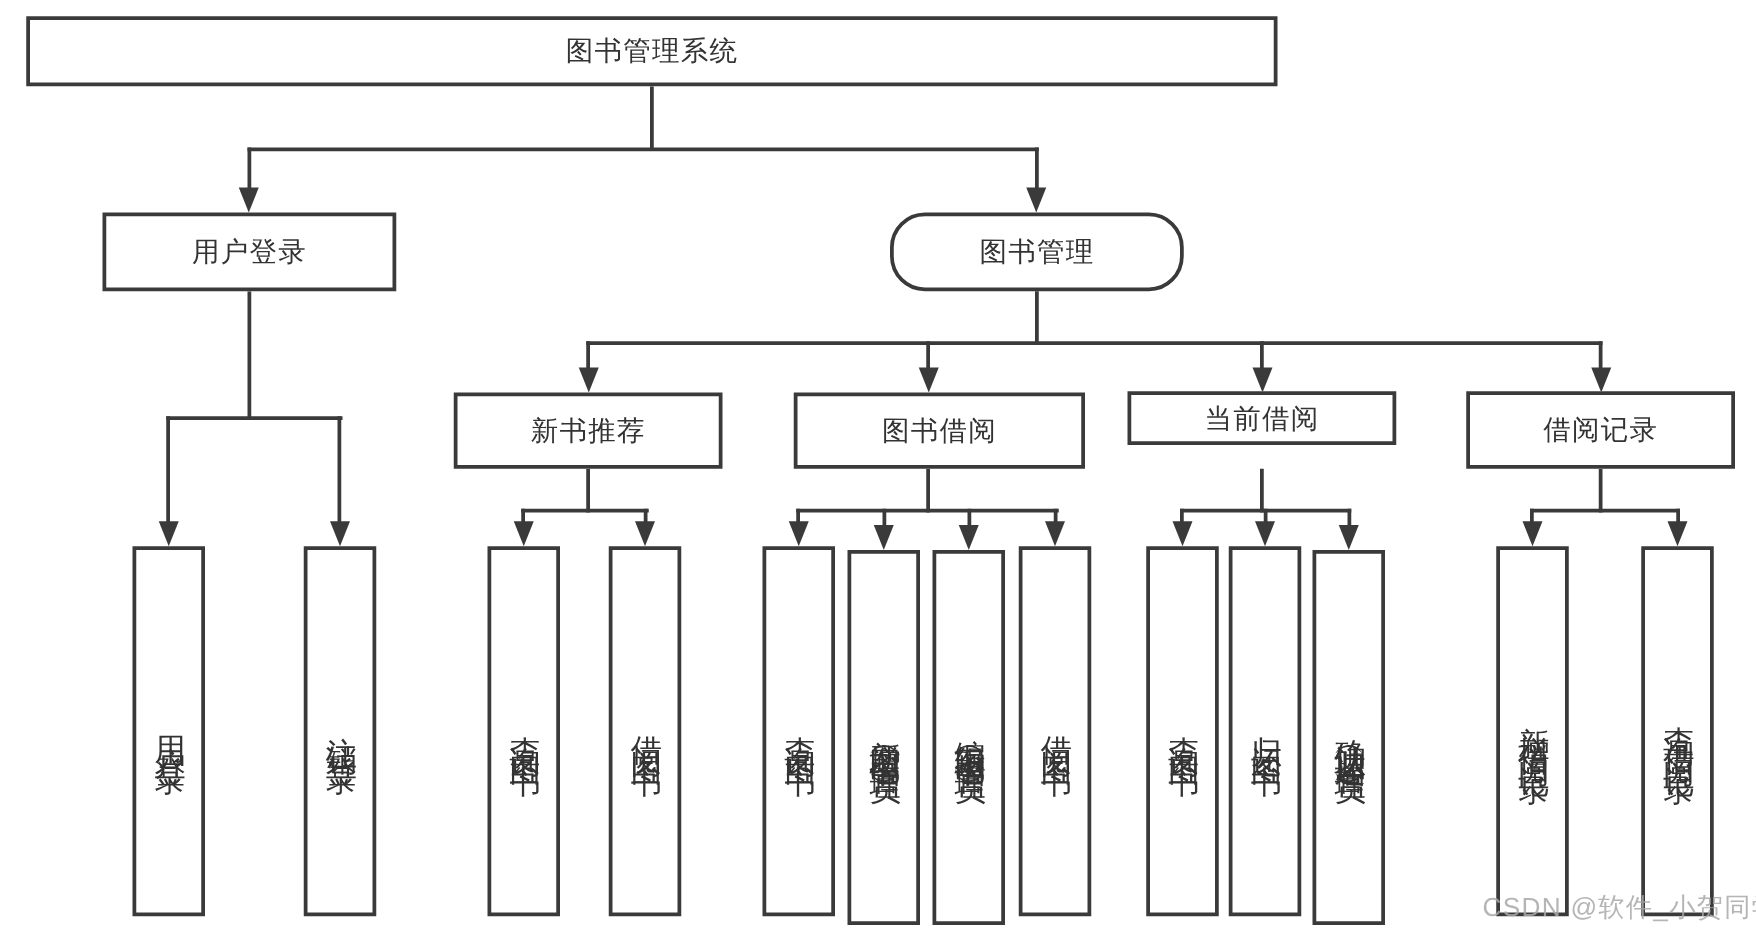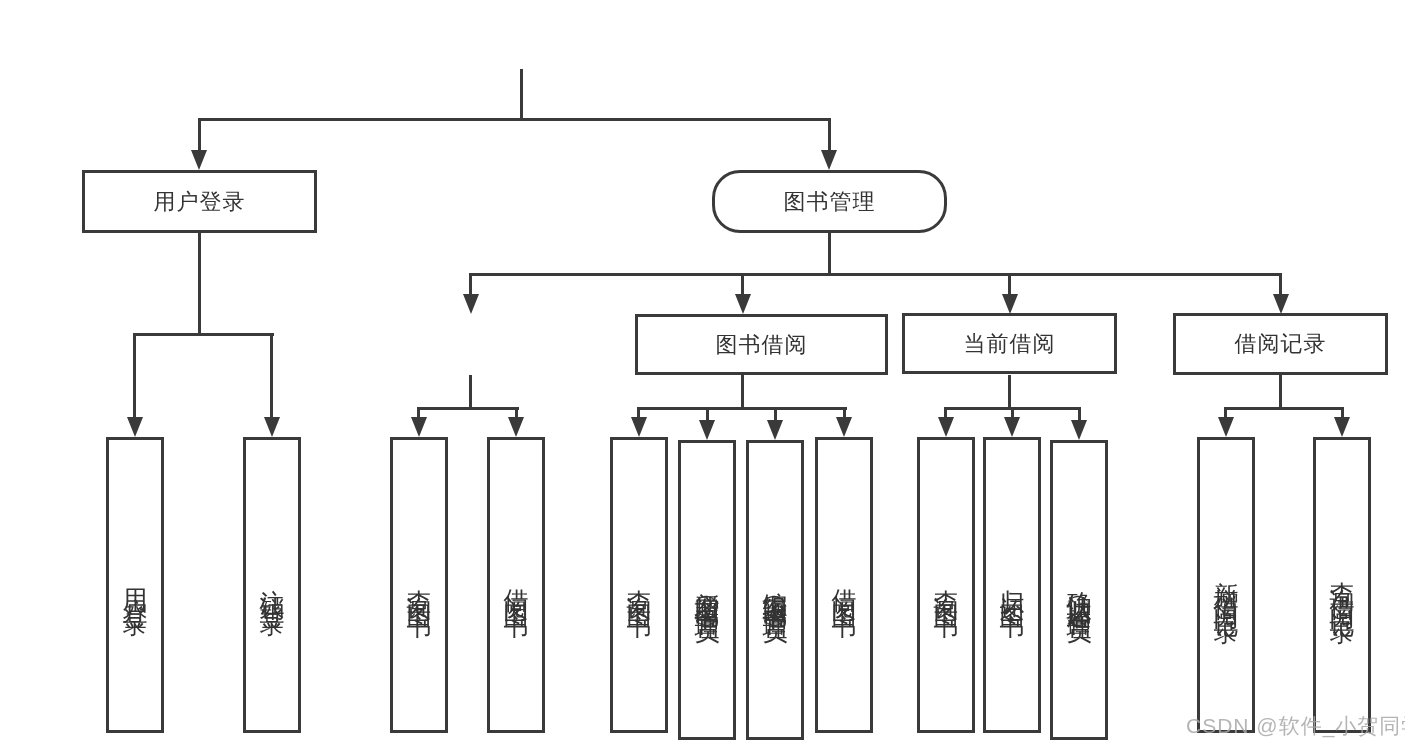--- a/index.html
+++ b/index.html
@@ -87,32 +87,38 @@
   <div class="vline" style="left:1078px;top:407px;height:15px;"></div>
   <div class="ahead" style="left:1071px;top:420px;"></div>
 
   <div class="vline" style="left:1279px;top:375px;height:35px;"></div>
   <div class="hline" style="left:1224px;top:407px;width:120px;"></div>
   <div class="vline" style="left:1224px;top:407px;height:12px;"></div>
   <div class="ahead" style="left:1218px;top:417px;"></div>
   <div class="vline" style="left:1341px;top:407px;height:12px;"></div>
   <div class="ahead" style="left:1334px;top:417px;"></div>
 
+  <div class="box" style="left:21px;top:13px;width:1001px;height:56px;">
+    <span class="hlabel">图书管理系统</span>
+  </div>
 
   <div class="box" style="left:82px;top:170px;width:235px;height:63px;">
     <span class="hlabel">用户登录</span>
   </div>
   <div class="box" style="left:712px;top:170px;width:235px;height:63px;border-radius:28px;">
     <span class="hlabel">图书管理</span>
   </div>
 
-  <div class="box" style="left:635px;top:314px;width:253px;height:61px;">
+  <div class="box" style="left:363px;top:314px;width:215px;height:61px;">
+    <span class="hlabel">新书推荐</span>
+  </div>
+  <div class="box" style="left:635px;top:314px;width:233px;height:61px;">
     <span class="hlabel">图书借阅</span>
   </div>
-  <div class="box" style="left:902px;top:313px;width:215px;height:61px;">
+  <div class="box" style="left:902px;top:313px;width:215px;height:43px;">
     <span class="hlabel">当前借阅</span>
   </div>
   <div class="box" style="left:1173px;top:313px;width:215px;height:62px;">
     <span class="hlabel">借阅记录</span>
   </div>
 
   <div class="box" style="left:106px;top:437px;width:58px;height:296px;">
     <span class="vlabel">用户登录</span>
   </div>
   <div class="box" style="left:243px;top:437px;width:58px;height:296px;">

